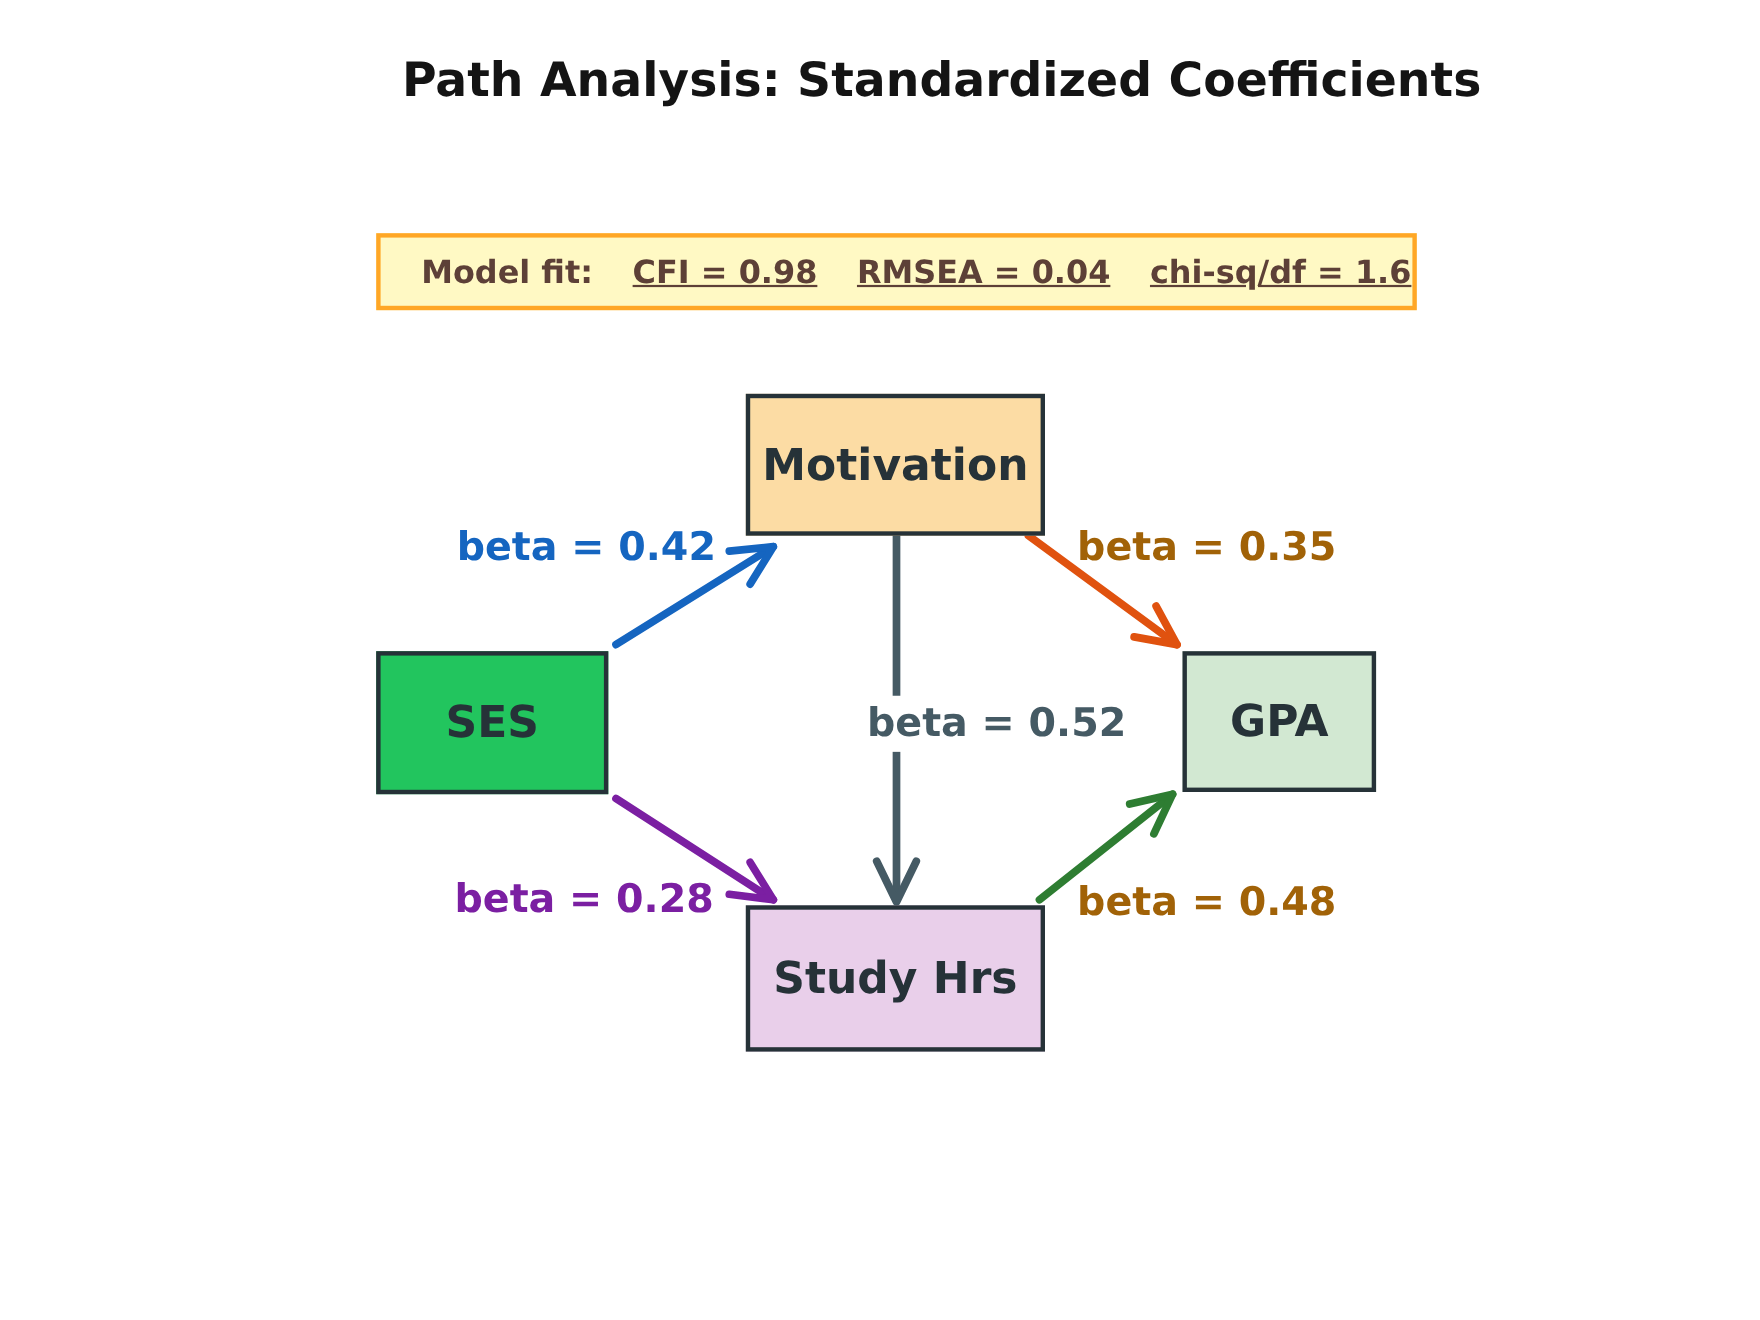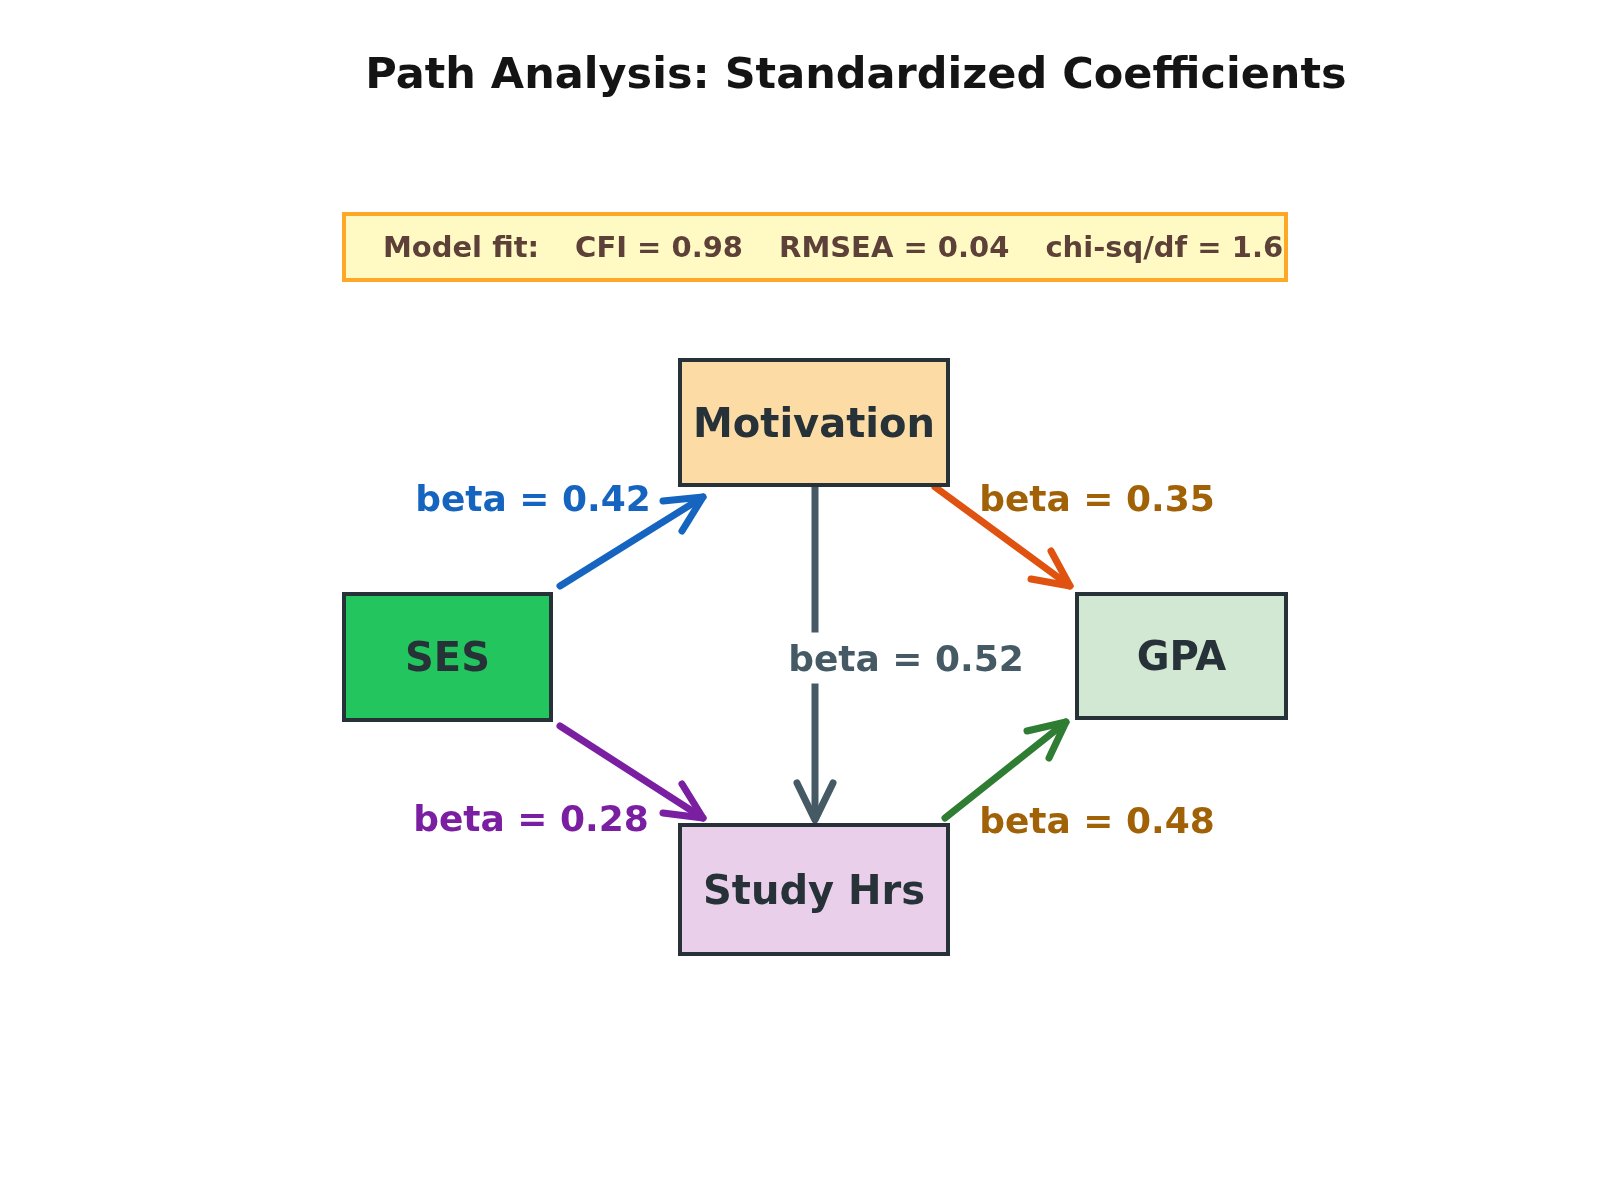--- a/index.html
+++ b/index.html
@@ -28,21 +28,21 @@
     box-sizing: border-box;
     border: 4px solid;
     display: flex;
     align-items: center;
     justify-content: center;
     white-space: nowrap;
     font-size: 29px;
     font-weight: bold;
     padding-left: 36px;
   }
-  #fit-box .metric { margin-left: 36px; }
+  #fit-box .metric { margin-left: 36px; text-decoration: underline; }
   #fit-box .fit-label { margin-left: 0; }
 
   #arrows {
     position: absolute;
     left: 0; top: 0;
     width: 1600px; height: 1200px;
   }
 
   .node {
     position: absolute;
@@ -51,21 +51,21 @@
     display: flex;
     align-items: center;
     justify-content: center;
     font-size: 40px;
     font-weight: bold;
     color: #263238;
     white-space: nowrap;
   }
   #node-motivation { left: 678px; top: 358px; width: 272px; height: 129px; }
   #node-ses        { left: 342px; top: 592px; width: 211px; height: 130px; }
-  #node-gpa        { left: 1075px; top: 592px; width: 213px; height: 128px; }
+  #node-gpa        { left: 1075px; top: 592px; width: 176px; height: 128px; }
   #node-study-hrs  { left: 678px; top: 823px; width: 272px; height: 133px; }
 
   .edge-label {
     position: absolute;
     transform: translate(-50%, -50%);
     font-size: 36px;
     font-weight: bold;
     white-space: nowrap;
   }
   #label-e0 { left: 533px;  top: 498px; }

